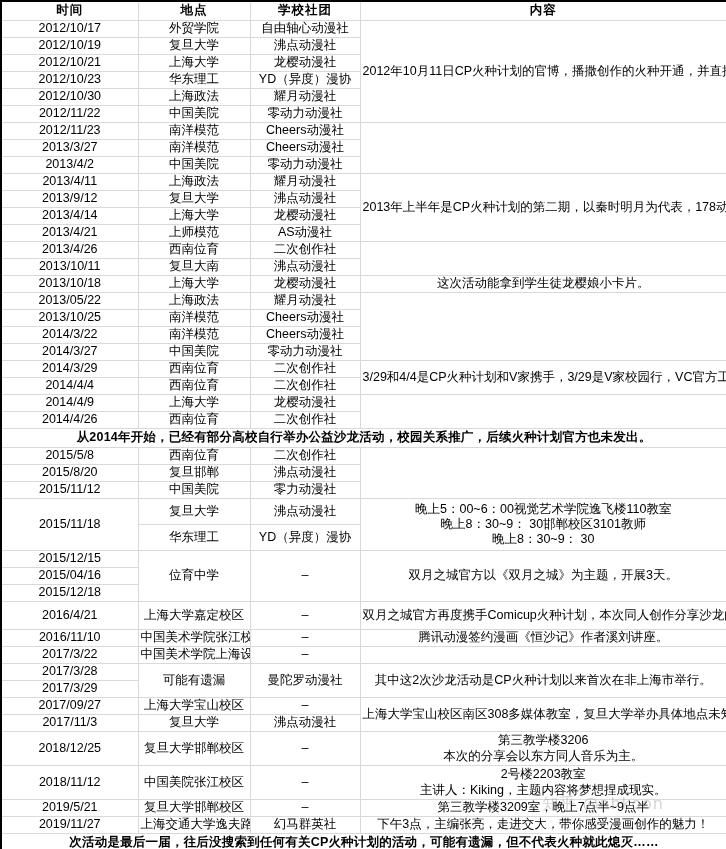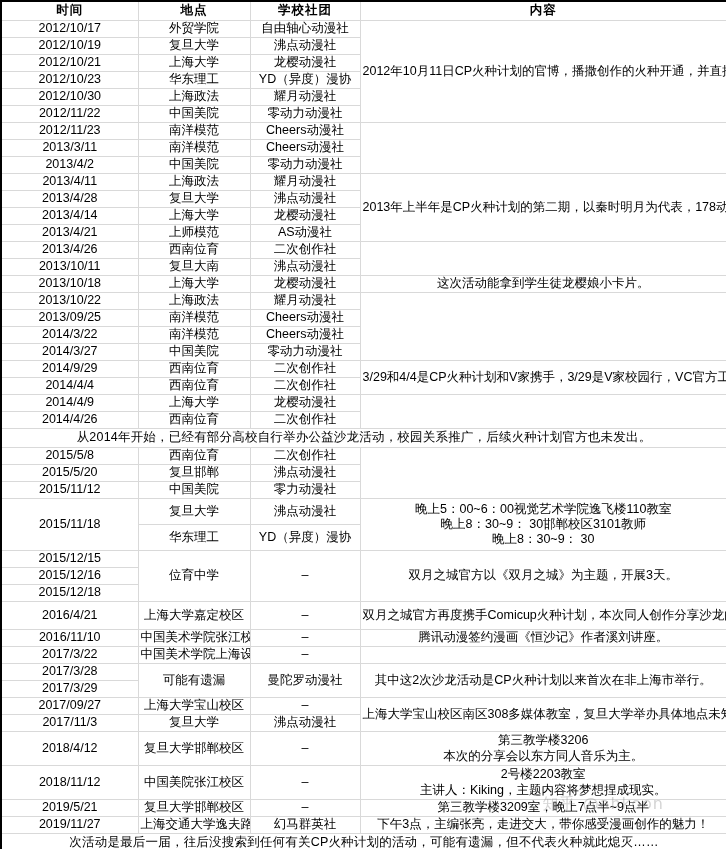--- a/index.html
+++ b/index.html
@@ -55,21 +55,21 @@
     font-size:12.5px;
     line-height:1.26;
   }
   td.content.justify{
     text-align:justify;
     text-align-last:center;
   }
   td.blank{border-color:#d9d9d9;}
   tr.datarow td{height:16px;}
   td.banner{
-    font-weight:normal;
+    font-weight:bold;
     font-size:13.5px;
     text-align:center;
     border-top:2px solid #000;
     border-bottom:2px solid #000;
     height:18px;
     letter-spacing:0.2px;
     white-space:nowrap;
   }
   td.mono-dash{font-size:13px;}
   .wm{
@@ -135,38 +135,38 @@
       <td>零动力动漫社</td>
     </tr>
 
     <tr class="datarow">
       <td class="time">2012/11/23</td>
       <td>南洋模范</td>
       <td>Cheers动漫社</td>
       <td class="content blank" rowspan="3"></td>
     </tr>
     <tr class="datarow">
-      <td class="time">2013/3/11</td>
+      <td class="time">2013/3/27</td>
       <td>南洋模范</td>
       <td>Cheers动漫社</td>
     </tr>
     <tr class="datarow">
       <td class="time">2013/4/2</td>
       <td>中国美院</td>
       <td>零动力动漫社</td>
     </tr>
 
     <tr class="datarow">
       <td class="time">2013/4/11</td>
       <td>上海政法</td>
       <td>耀月动漫社</td>
       <td class="content justify" rowspan="4">2013年上半年是CP火种计划的第二期，以秦时明月为代表，178动漫频道、尖端文创等等，展开合作一起参与此公益活动。</td>
     </tr>
     <tr class="datarow">
-      <td class="time">2013/4/28</td>
+      <td class="time">2013/9/12</td>
       <td>复旦大学</td>
       <td>沸点动漫社</td>
     </tr>
     <tr class="datarow">
       <td class="time">2013/4/14</td>
       <td>上海大学</td>
       <td>龙樱动漫社</td>
     </tr>
     <tr class="datarow">
       <td class="time">2013/4/21</td>
@@ -187,43 +187,43 @@
     </tr>
 
     <tr class="datarow">
       <td class="time">2013/10/18</td>
       <td>上海大学</td>
       <td>龙樱动漫社</td>
       <td class="content">这次活动能拿到学生徒龙樱娘小卡片。</td>
     </tr>
 
     <tr class="datarow">
-      <td class="time">2013/10/22</td>
+      <td class="time">2013/05/22</td>
       <td>上海政法</td>
       <td>耀月动漫社</td>
       <td class="content blank" rowspan="4"></td>
     </tr>
     <tr class="datarow">
-      <td class="time">2013/09/25</td>
+      <td class="time">2013/10/25</td>
       <td>南洋模范</td>
       <td>Cheers动漫社</td>
     </tr>
     <tr class="datarow">
       <td class="time">2014/3/22</td>
       <td>南洋模范</td>
       <td>Cheers动漫社</td>
     </tr>
     <tr class="datarow">
       <td class="time">2014/3/27</td>
       <td>中国美院</td>
       <td>零动力动漫社</td>
     </tr>
 
     <tr class="datarow">
-      <td class="time">2014/9/29</td>
+      <td class="time">2014/3/29</td>
       <td>西南位育</td>
       <td>二次创作社</td>
       <td class="content justify" rowspan="2">3/29和4/4是CP火种计划和V家携手，3/29是V家校园行，VC官方工作人员带着软件亲自现场讲座。</td>
     </tr>
     <tr class="datarow">
       <td class="time">2014/4/4</td>
       <td>西南位育</td>
       <td>二次创作社</td>
     </tr>
 
@@ -243,21 +243,21 @@
       <td class="banner" colspan="4">从2014年开始，已经有部分高校自行举办公益沙龙活动，校园关系推广，后续火种计划官方也未发出。</td>
     </tr>
 
     <tr class="datarow">
       <td class="time">2015/5/8</td>
       <td>西南位育</td>
       <td>二次创作社</td>
       <td class="content blank" rowspan="3"></td>
     </tr>
     <tr class="datarow">
-      <td class="time">2015/5/20</td>
+      <td class="time">2015/8/20</td>
       <td>复旦邯郸</td>
       <td>沸点动漫社</td>
     </tr>
     <tr class="datarow">
       <td class="time">2015/11/12</td>
       <td>中国美院</td>
       <td>零力动漫社</td>
     </tr>
 
     <tr style="height:26px">
@@ -275,21 +275,21 @@
       <td>YD（异度）漫协</td>
     </tr>
 
     <tr class="datarow">
       <td class="time">2015/12/15</td>
       <td rowspan="3">位育中学</td>
       <td rowspan="3" class="mono-dash">–</td>
       <td class="content" rowspan="3">双月之城官方以《双月之城》为主题，开展3天。</td>
     </tr>
     <tr class="datarow">
-      <td class="time">2015/12/16</td>
+      <td class="time">2015/04/16</td>
     </tr>
     <tr class="datarow">
       <td class="time">2015/12/18</td>
     </tr>
 
     <tr style="height:28px">
       <td class="time">2016/4/21</td>
       <td>上海大学嘉定校区</td>
       <td class="mono-dash">–</td>
       <td class="content justify">双月之城官方再度携手Comicup火种计划，本次同人创作分享沙龙的作者嘉宾是动画总监督辰祥。</td>
@@ -325,21 +325,21 @@
       <td class="mono-dash">–</td>
       <td class="content justify" rowspan="2">上海大学宝山校区南区308多媒体教室，复旦大学举办具体地点未知，这2届都是《凹凸世界》举办的美术创作和动画制作</td>
     </tr>
     <tr class="datarow">
       <td class="time">2017/11/3</td>
       <td>复旦大学</td>
       <td>沸点动漫社</td>
     </tr>
 
     <tr style="height:34px">
-      <td class="time">2018/4/12</td>
+      <td class="time">2018/12/25</td>
       <td>复旦大学邯郸校区</td>
       <td class="mono-dash">–</td>
       <td class="content">
         <div>第三教学楼3206</div>
         <div>本次的分享会以东方同人音乐为主。</div>
       </td>
     </tr>
 
     <tr style="height:34px">
       <td class="time">2018/11/12</td>

